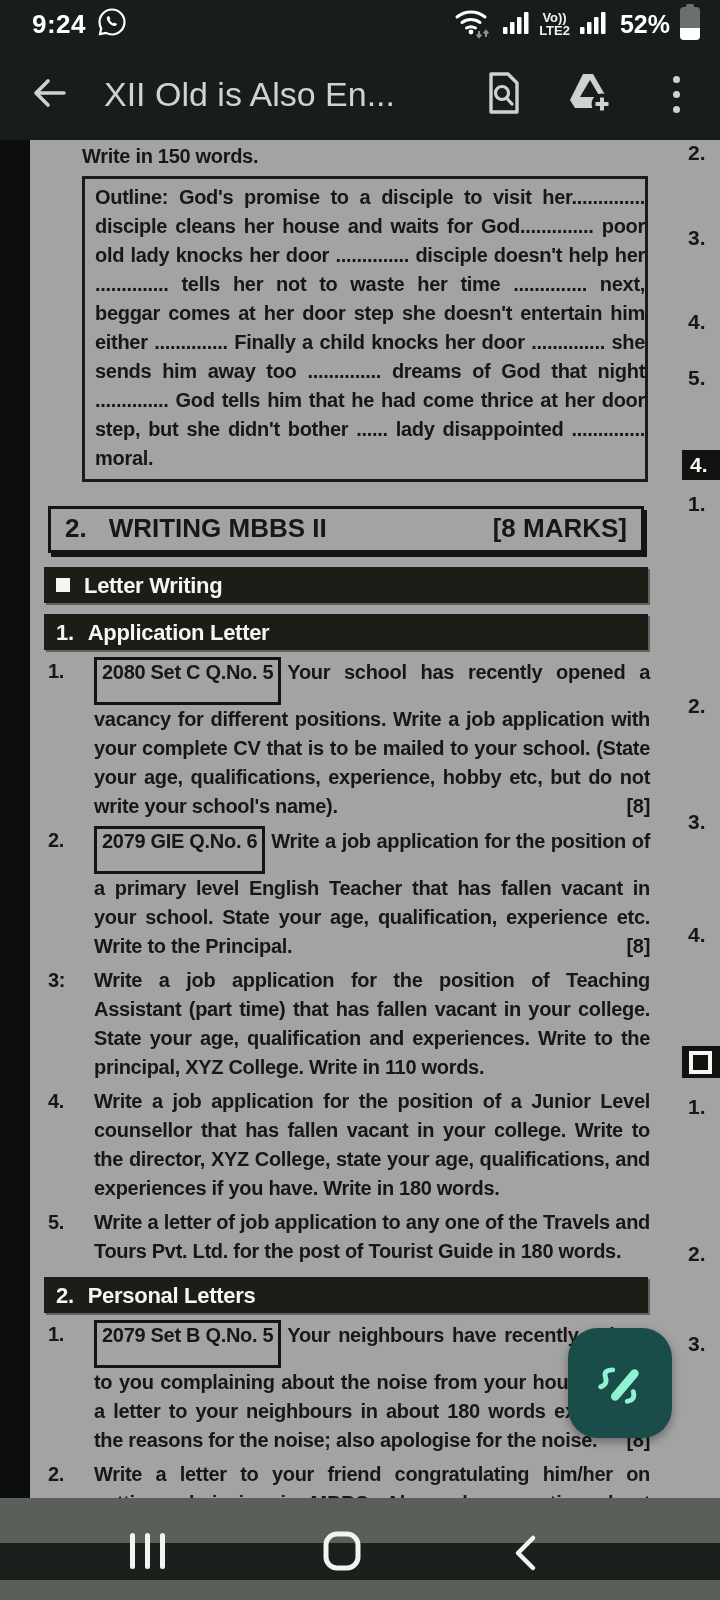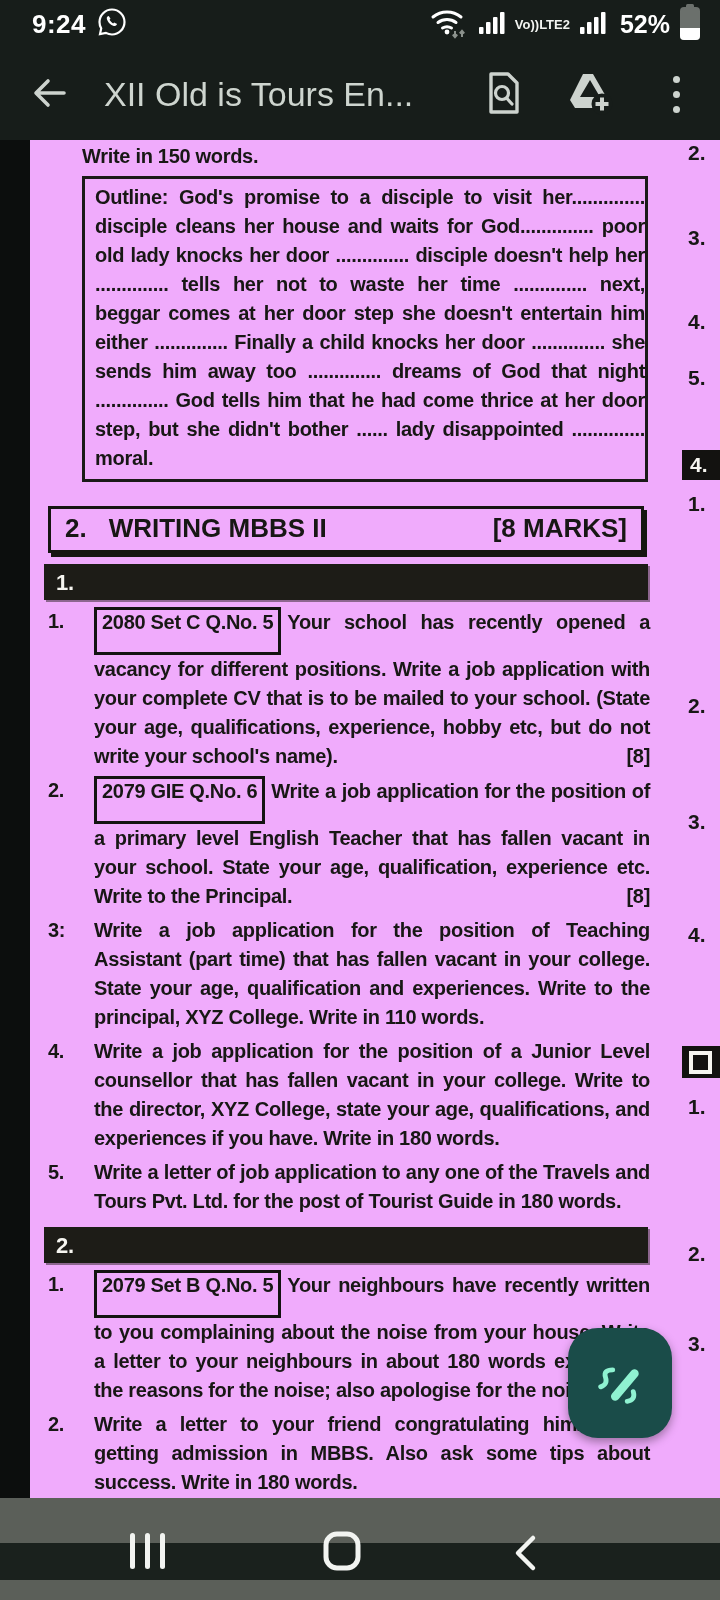--- a/index.html
+++ b/index.html
@@ -11,21 +11,21 @@
   }
   
   .status-bar{
     position:absolute;left:0;top:0;width:720px;height:48px;
     display:flex;align-items:center;justify-content:space-between;
     color:#ffffff;background:#171d1a;padding:0 14px;box-sizing:border-box;
   }
   .sb-left{display:flex;align-items:center;gap:10px;padding-left:18px;}
   .sb-time{font-size:26px;font-weight:700;letter-spacing:.5px;}
   .sb-right{display:flex;align-items:center;gap:8px;padding-right:4px;}
-  .net-label{display:flex;align-items:center;line-height:13px;
+  .net-label{display:flex;flex-direction:column;align-items:center;line-height:13px;
     font-size:13px;font-weight:700;color:#f2f4f1;}
   .sb-batt-pct{font-size:25px;font-weight:700;margin-left:4px;}
   
   .app-bar{
     position:absolute;left:0;top:48px;width:720px;height:92px;
     background:#171d1a;display:flex;align-items:center;box-sizing:border-box;
     padding:0 16px 0 22px;
   }
   .back-btn{width:56px;height:56px;display:flex;align-items:center;justify-content:center;
     background:none;border:none;padding:0;cursor:pointer;}
@@ -33,21 +33,21 @@
     white-space:nowrap;overflow:hidden;}
   .ab-actions{display:flex;align-items:center;gap:30px;}
   .ab-act{width:56px;height:56px;display:flex;align-items:center;justify-content:center;
     background:none;border:none;padding:0;cursor:pointer;}
   .dots{display:flex;flex-direction:column;gap:8px;}
   .dots i{width:7px;height:7px;border-radius:50%;background:#cdd3ce;display:block;}
   
   .page-gutter{position:absolute;left:0;top:140px;width:30px;height:1358px;background:#0c0e0d;}
   .page{
     position:absolute;left:30px;top:140px;width:690px;height:1358px;
-    background:#f0abfc;color:#181715;overflow:hidden;
+    background:#a3a3a3;color:#181715;overflow:hidden;
   }
   .main{margin:0 70px 0 18px;padding-top:2px;
     font-size:20px;font-weight:700;letter-spacing:-0.3px;line-height:29px;}
   .intro-line{margin:0 0 0 34px;}
   .outline-box{
     border:3px solid #1b1a18;margin:5px 2px 0 34px;padding:4px 0 6px 10px;
     text-align:justify;min-height:276px;box-sizing:border-box;
   }
   .task-header{
     display:flex;justify-content:space-between;align-items:center;
@@ -150,21 +150,21 @@
 </div>
 
 <div class="app-bar">
   <button class="back-btn">
     <span>
       <svg width="44" height="44" viewBox="0 0 44 44">
         <path d="M36 22 H10 M20 10 L8 22 L20 34" fill="none" stroke="#cdd3ce" stroke-width="3.6" stroke-linecap="round" stroke-linejoin="round"></path>
       </svg>
     </span>
   </button>
-  <div class="ab-title">XII Old is Tours En...</div>
+  <div class="ab-title">XII Old is Also En...</div>
   <div class="ab-actions">
     <button class="ab-act">
       <span>
         <svg width="42" height="46" viewBox="0 0 42 46">
           <path d="M8 4 h17 l9 9 v29 h-26 z" fill="none" stroke="#cdd3ce" stroke-width="3.4" stroke-linejoin="round"></path>
           <circle cx="19" cy="23" r="6.5" fill="none" stroke="#cdd3ce" stroke-width="3.2"></circle>
           <path d="M24 28.5 L29 34" stroke="#cdd3ce" stroke-width="3.2" stroke-linecap="round"></path>
         </svg>
       </span>
     </button>
@@ -195,23 +195,28 @@
     <div class="outline-box"><b>Outline:</b><span> God's promise to a disciple to visit her.............. disciple cleans her house and waits for God.............. poor old lady knocks her door .............. disciple doesn't help her .............. tells her not to waste her time .............. next, beggar comes at her door step she doesn't entertain him either .............. Finally a child knocks her door .............. she sends him away too .............. dreams of God that night .............. God tells him that he had come thrice at her door step, but she didn't bother ...... lady disappointed .............. moral.</span></div>
 
     <div class="task-header">
       <span class="task-left">
         <span>2.</span>
         <span>WRITING MBBS II</span>
       </span>
       <span>[8 MARKS]</span>
     </div>
 
+    <div class="banner">
+      <span class="sq"></span>
+      <span>Letter Writing</span>
+    </div>
 
     <div class="banner sub">
       <span>1.</span>
+      <span>Application Letter</span>
     </div>
 
     <div class="items">
       <div class="item">
         <span class="item-num">1.</span>
         <span class="item-body"><span class="ref">2080 Set C Q.No. 5</span><span>Your school has recently opened a vacancy for different positions. Write a job application with your complete CV that is to be mailed to your school. (State your age, qualifications, experience, hobby etc, but do not write your school's name).</span><span class="marks">[8]</span></span>
       </div>
       <div class="item">
         <span class="item-num">2.</span>
         <span class="item-body"><span class="ref">2079 GIE Q.No. 6</span><span>Write a job application for the position of a primary level English Teacher that has fallen vacant in your school. State your age, qualification, experience etc. Write to the Principal.</span><span class="marks">[8]</span></span>
@@ -225,20 +230,21 @@
         <span class="item-body"><span>Write a job application for the position of a Junior Level counsellor that has fallen vacant in your college. Write to the director, XYZ College, state your age, qualifications, and experiences if you have. Write in 180 words.</span></span>
       </div>
       <div class="item">
         <span class="item-num">5.</span>
         <span class="item-body"><span>Write a letter of job application to any one of the Travels and Tours Pvt. Ltd. for the post of Tourist Guide in 180 words.</span></span>
       </div>
     </div>
 
     <div class="banner sub">
       <span>2.</span>
+      <span>Personal Letters</span>
     </div>
 
     <div class="items">
       <div class="item">
         <span class="item-num">1.</span>
         <span class="item-body"><span class="ref">2079 Set B Q.No. 5</span><span>Your neighbours have recently written to you complaining about the noise from your house. Write a letter to your neighbours in about 180 words explaining the reasons for the noise; also apologise for the noise.</span><span class="marks">[8]</span></span>
       </div>
       <div class="item">
         <span class="item-num">2.</span>
         <span class="item-body"><span>Write a letter to your friend congratulating him/her on getting admission in MBBS. Also ask some tips about success. Write in 180 words.</span></span>

